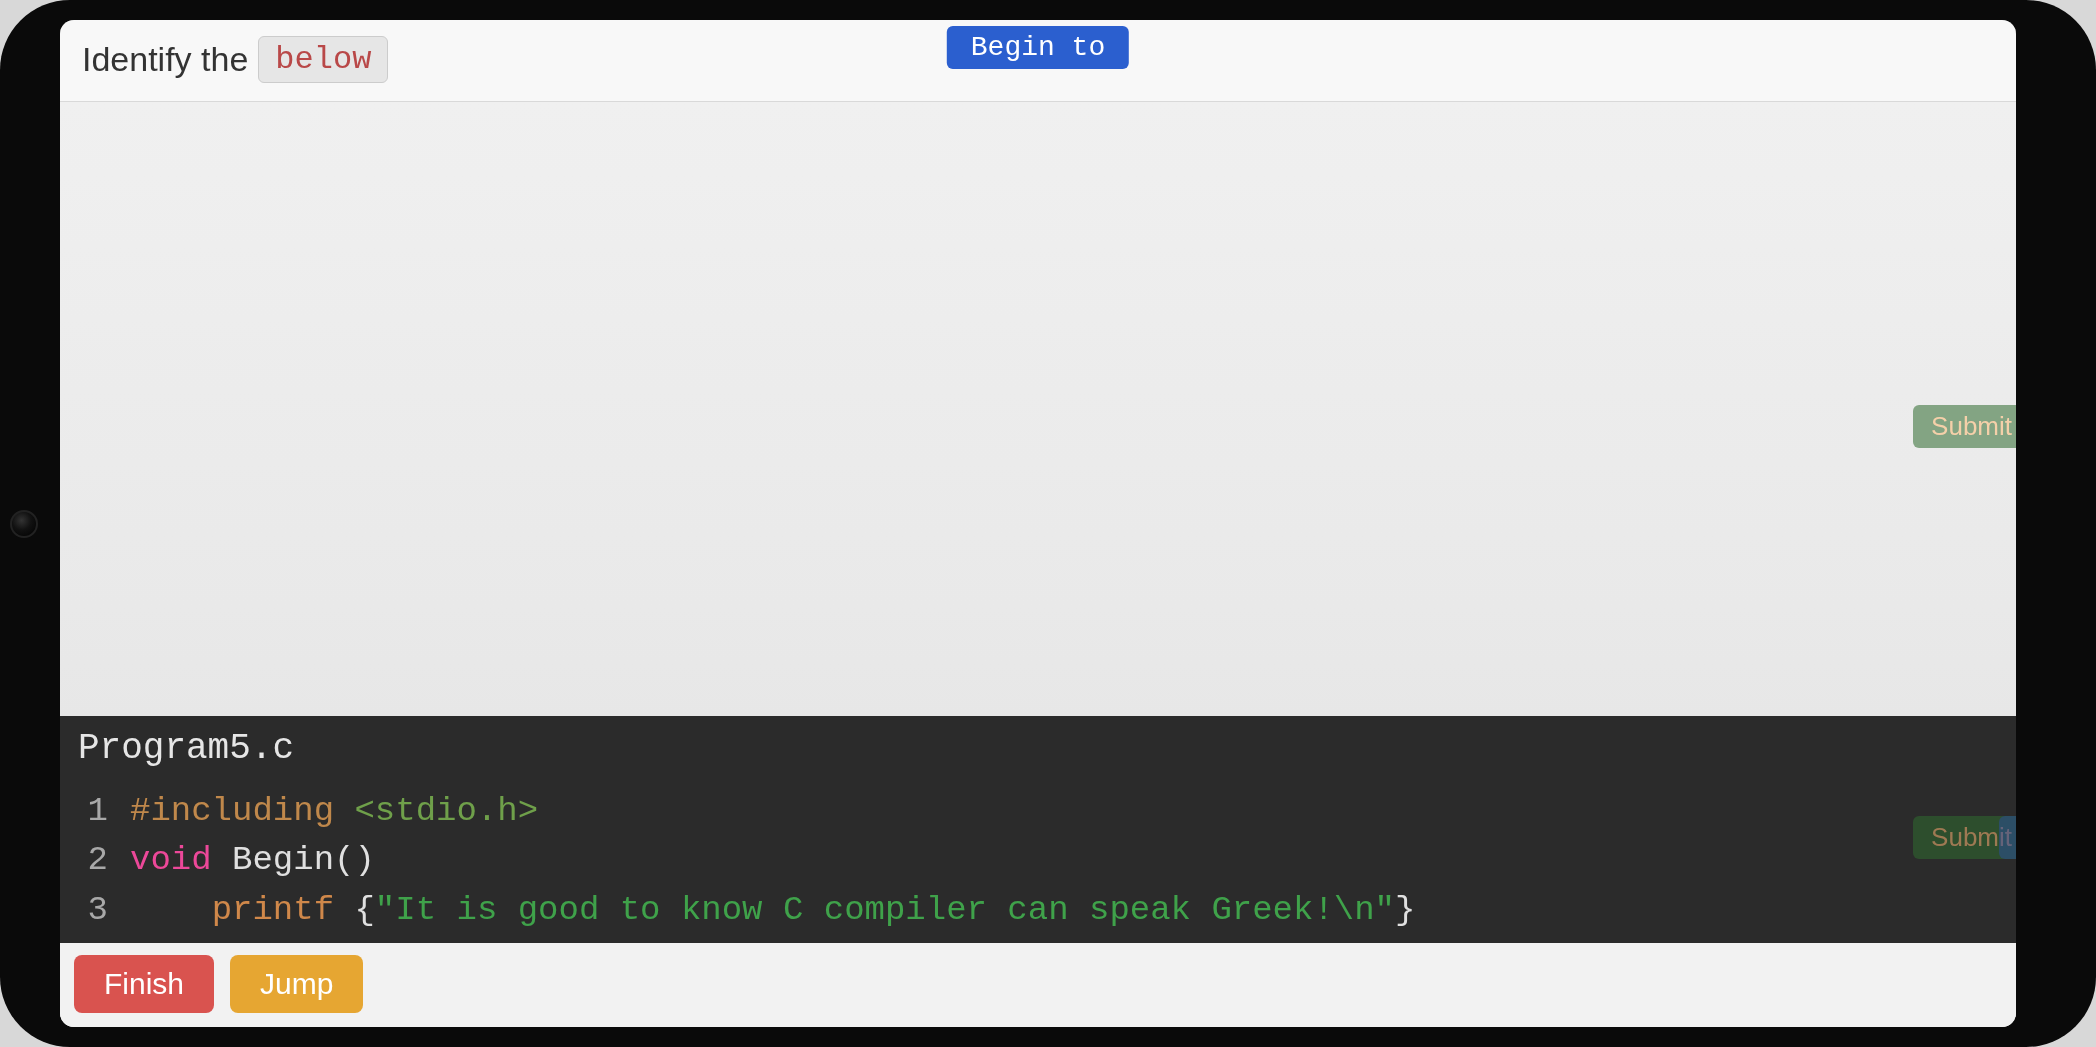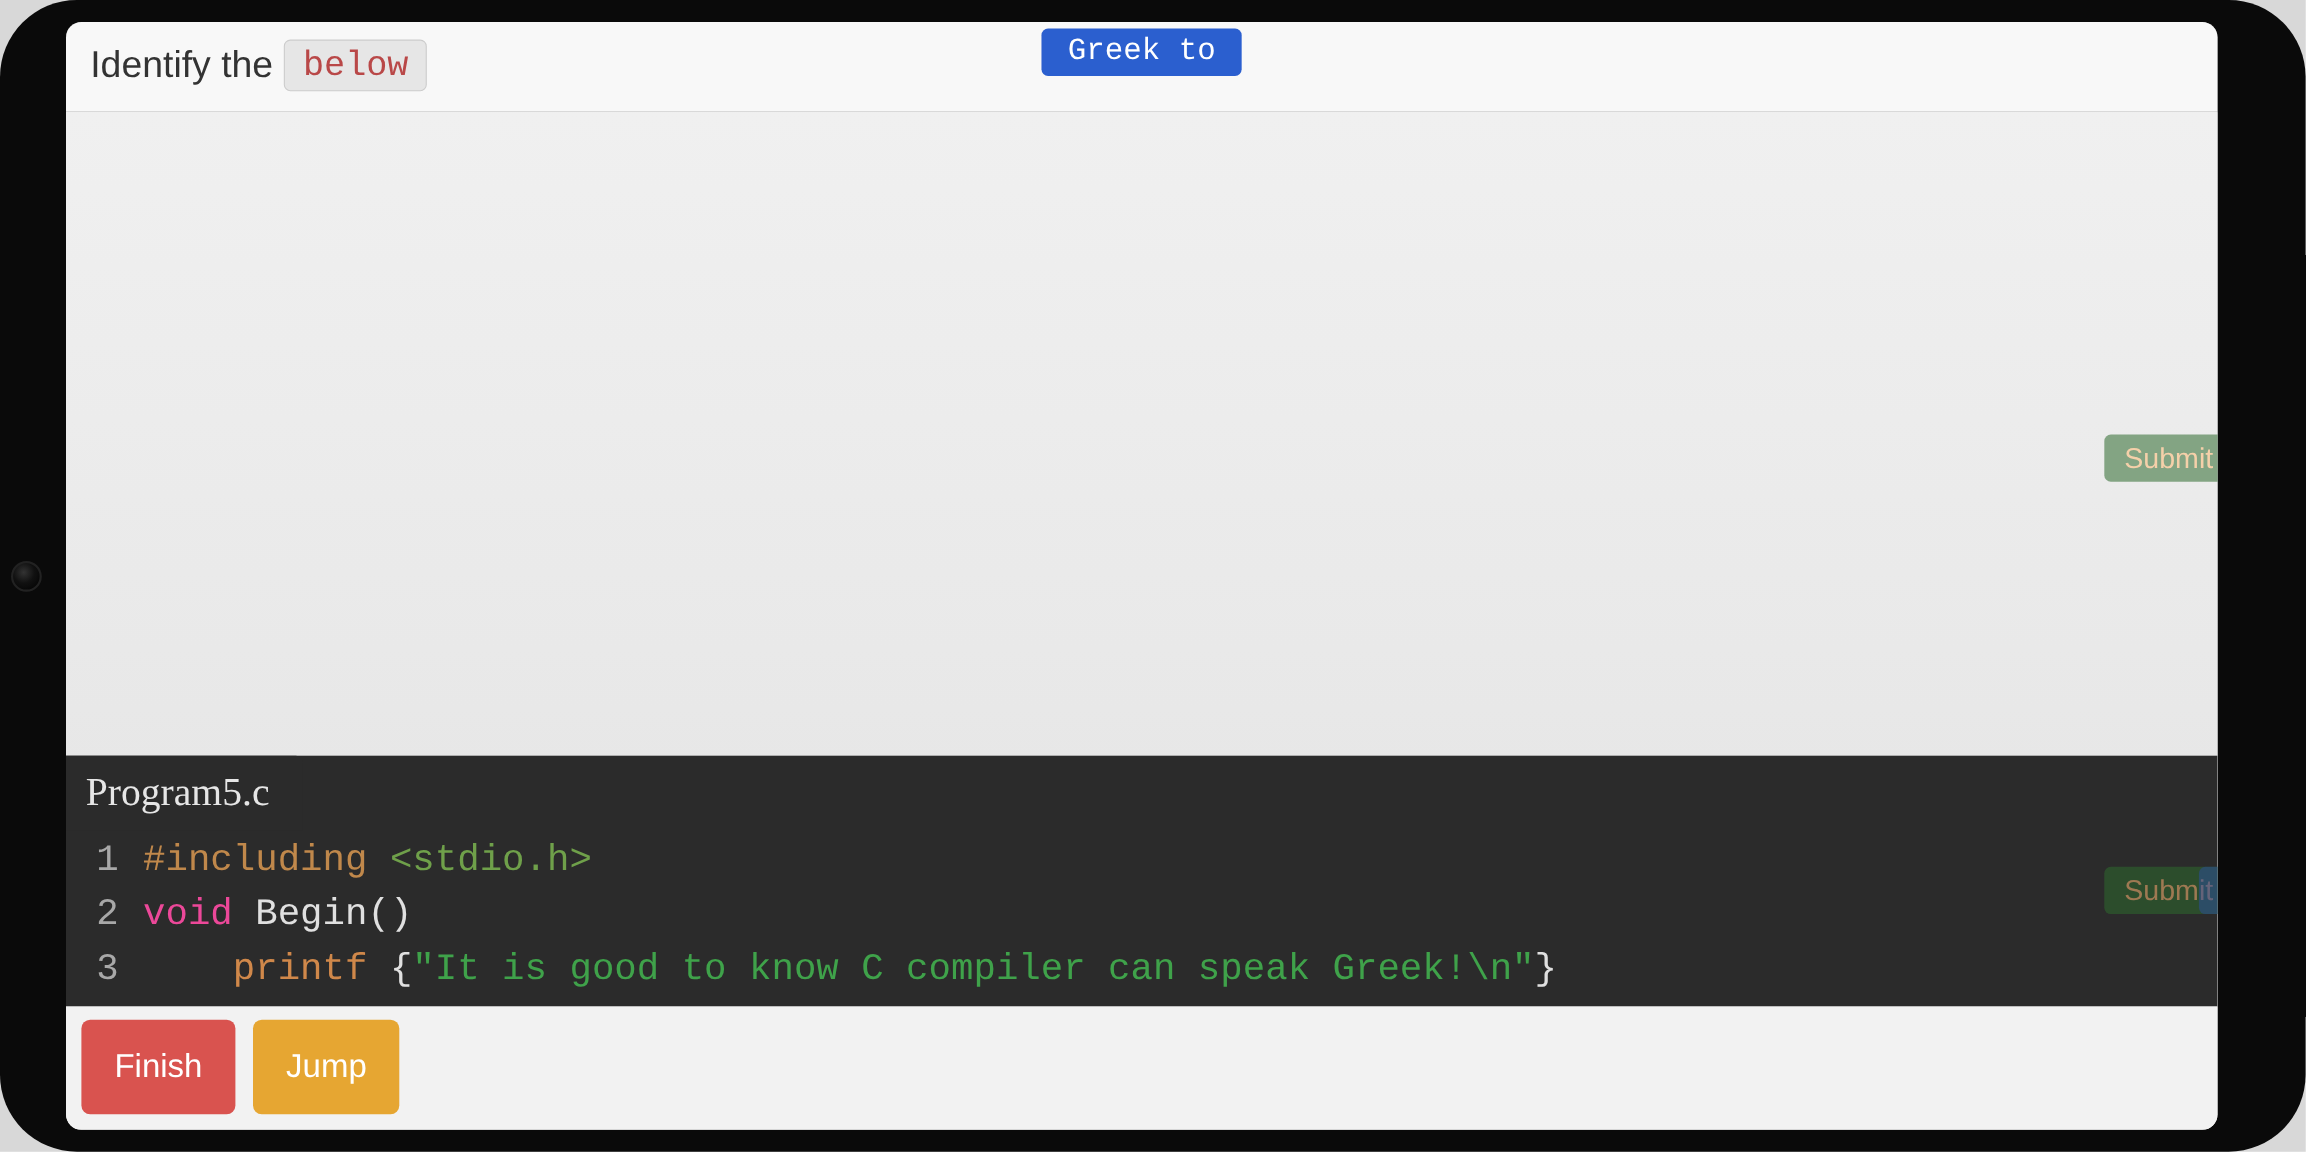--- a/index.html
+++ b/index.html
@@ -92,21 +92,20 @@
     font-family: "Courier New", monospace;
     color: #d6d6d6;
   }
   .editor-tab {
     display: inline-block;
     background: #2b2b2b;
     color: #e6e6e6;
     font-size: 36px;
     padding: 12px 30px 14px 18px;
     border-top-right-radius: 6px;
-    font-family: Liberation Serif, serif;
   }
   .editor-body {
     padding: 4px 0 8px 0;
   }
   .code-line {
     display: flex;
     align-items: baseline;
     font-size: 34px;
     line-height: 1.45;
     white-space: pre;
@@ -152,36 +151,36 @@
     background: #f2f2f2;
     padding: 12px 14px 14px 14px;
     display: flex;
     gap: 16px;
   }
   .btn {
     border: none;
     border-radius: 8px;
     font-size: 30px;
     color: #fff;
-    padding: 26px 30px;
+    padding: 12px 30px;
     cursor: pointer;
   }
   .btn-finish { background: #d9534f; }
   .btn-clear  { background: #e6a632; }
 </style>
 </head>
 <body>
 
 <div class="device-bezel">
   <div class="device-cam"></div>
 
   <div class="screen">
 
     <div class="instr-bar">
-      <button class="jump-btn">Greek to</button>
+      <button class="jump-btn">Begin to</button>
       <div class="instr-text">
         <span>Identify the</span>
         <span class="code-pill">below</span>
       </div>
     </div>
 
     <div class="workspace">
 
       <button class="ghost-btn ghost-sub-top">Submit</button>
 

